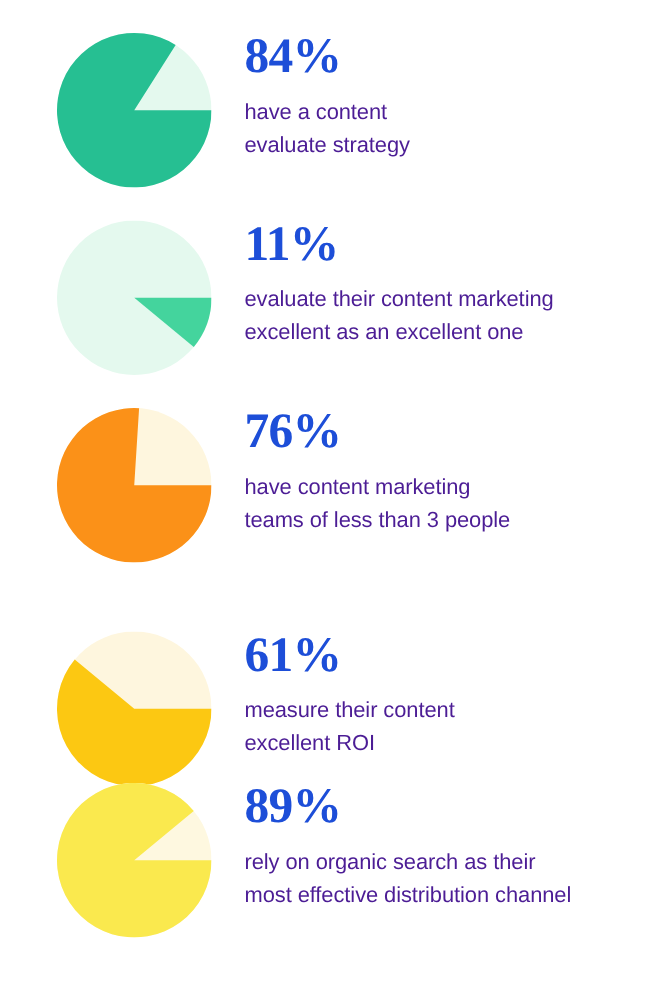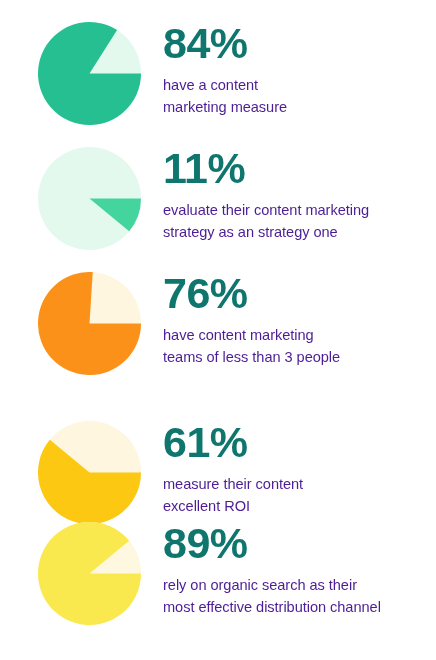--- a/index.html
+++ b/index.html
@@ -47,28 +47,29 @@
   }
 
   .stat-text {
     position: absolute;
     left: 163px;
     top: 0;
     width: 273px;
   }
 
   .stat-value {
-    font-size: 43px;
+    font-size: 33px;
     font-weight: bold;
-    color: #0f766e;
+    color: #1d4ed8;
     line-height: 1;
     letter-spacing: -0.5px;
     margin: 0;
     padding: 0;
     white-space: nowrap;
+    font-family: Liberation Serif, serif;
   }
 
   .stat-desc {
     font-size: 14.6px;
     font-weight: normal;
     color: #4c1d95;
     line-height: 1.52;
     margin: 9px 0 0 0;
     padding: 0;
     letter-spacing: -0.05px;
@@ -83,37 +84,37 @@
     <div class="pie-wrap">
       <svg class="pie-chart" viewBox="0 0 100 100">
         <circle cx="50" cy="50" r="50" fill="#E4F9EE"></circle>
         <path fill="#26BF92" d="M 50 50 L 100.000 50.000 A 50 50 0 1 1 76.791 7.784 Z"></path>
       </svg>
     </div>
     <div class="stat-text">
       <div class="stat-value">84%</div>
       <div class="stat-desc">
         <span>have a content</span><br>
-        <span>marketing measure</span>
+        <span>evaluate strategy</span>
       </div>
     </div>
   </div>
 
   <div class="stat-row" style="top:147px;">
     <div class="pie-wrap">
       <svg class="pie-chart" viewBox="0 0 100 100">
         <circle cx="50" cy="50" r="50" fill="#E4F9EE"></circle>
         <path fill="#44D49D" d="M 50 50 L 100.000 50.000 A 50 50 0 0 1 88.526 81.871 Z"></path>
       </svg>
     </div>
     <div class="stat-text">
       <div class="stat-value">11%</div>
       <div class="stat-desc">
         <span>evaluate their content marketing</span><br>
-        <span>strategy as an strategy one</span>
+        <span>excellent as an excellent one</span>
       </div>
     </div>
   </div>
 
   <div class="stat-row" style="top:272px;">
     <div class="pie-wrap">
       <svg class="pie-chart" viewBox="0 0 100 100">
         <circle cx="50" cy="50" r="50" fill="#FEF6DE"></circle>
         <path fill="#FB9118" d="M 50 50 L 100.000 50.000 A 50 50 0 1 1 53.140 0.099 Z"></path>
       </svg>

